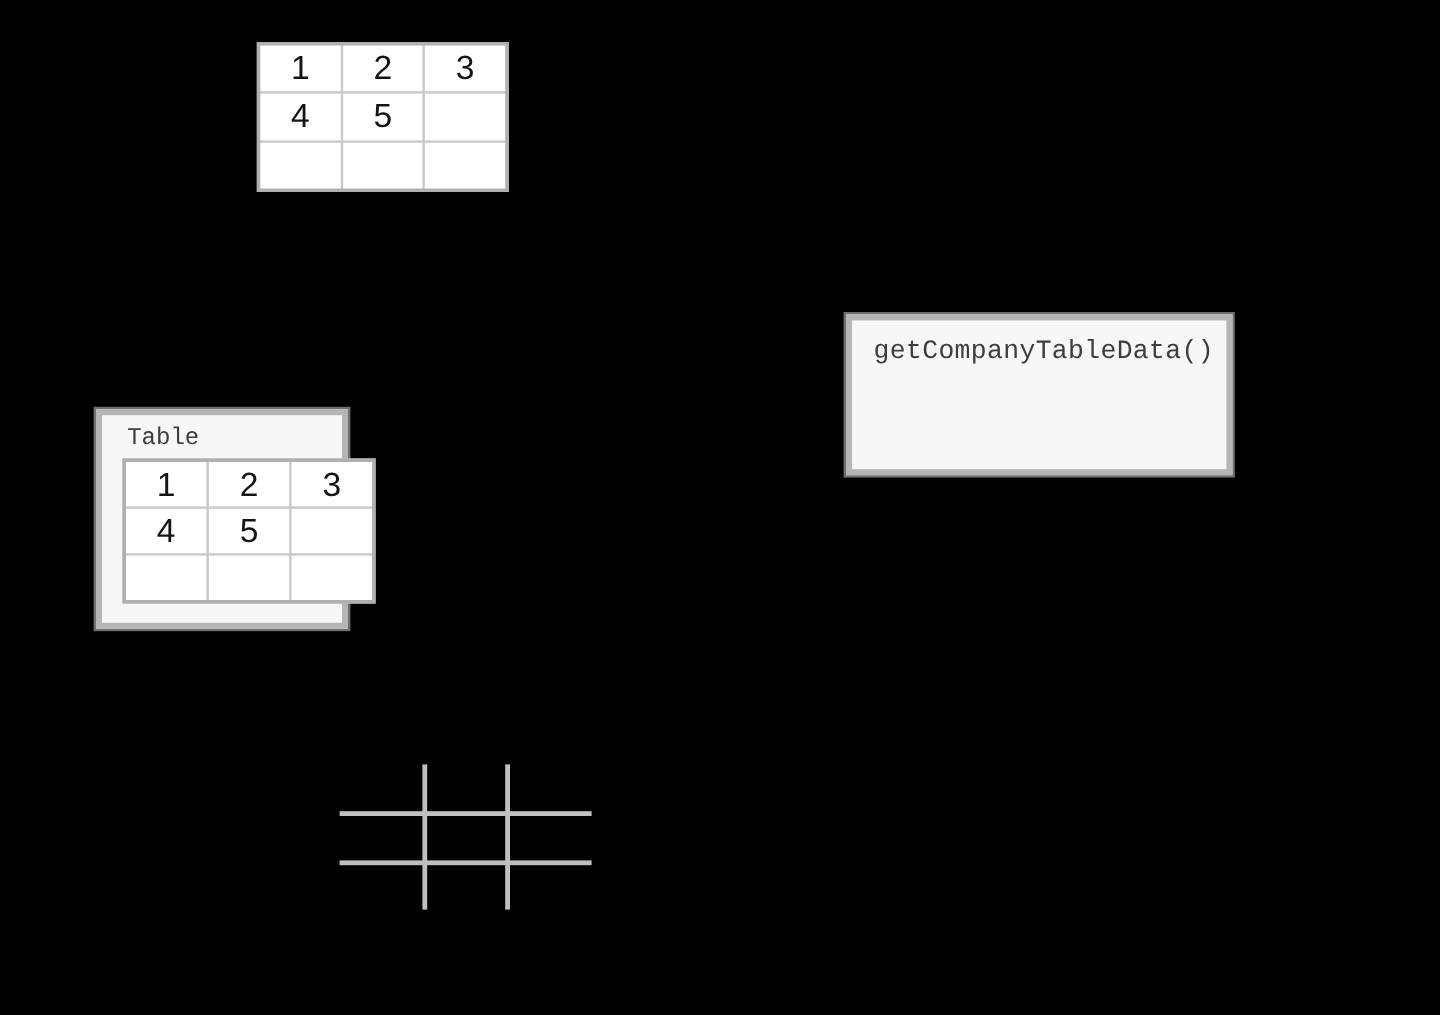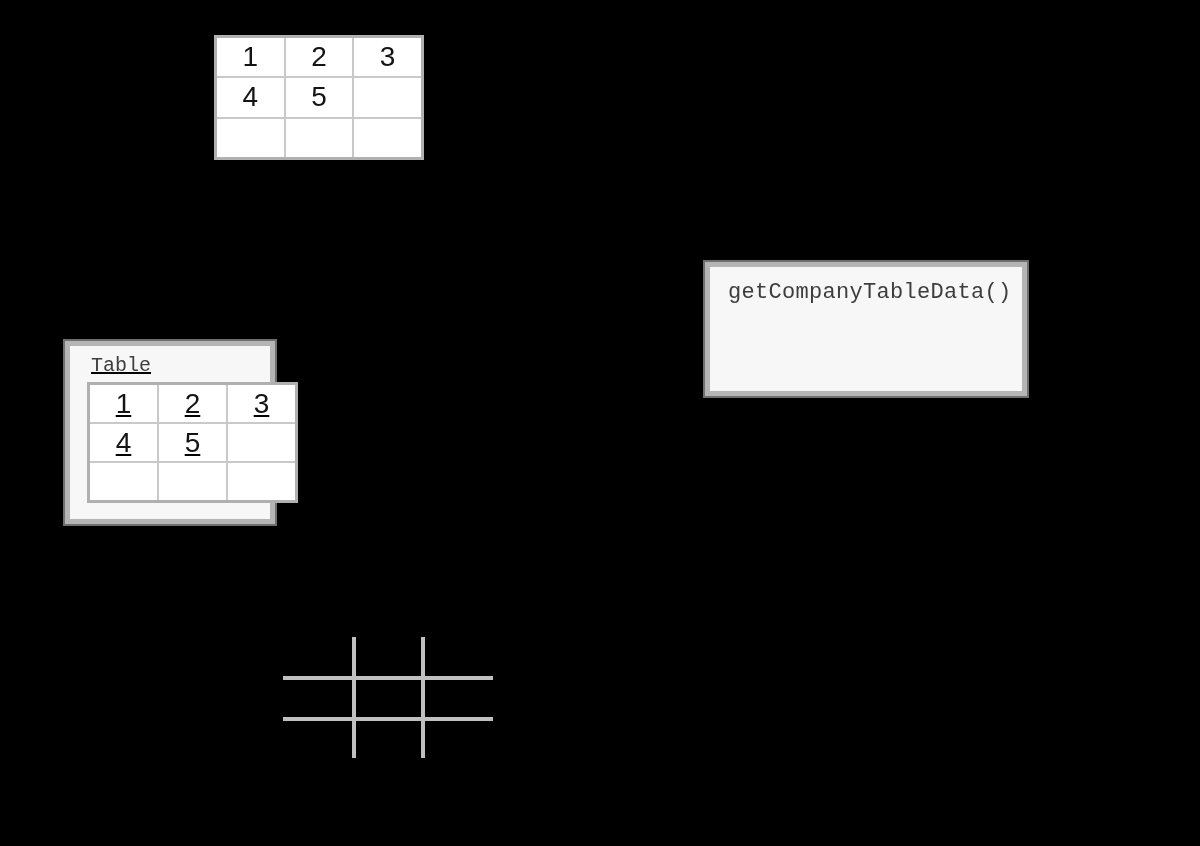--- a/index.html
+++ b/index.html
@@ -47,25 +47,24 @@
 
   
   .panel {
     position: absolute;
     box-sizing: border-box;
     background: #f7f7f7;
     border: 5px solid #b5b5b5;
     box-shadow: 0 0 0 2px #6f6f6f;
   }
   .table-panel {
-    left: 65px;
+    left: 80px;
     top: 341px;
     width: 210px;
     height: 183px;
-    text-decoration: underline;
   }
   .panel-title {
     margin: 8px 0 0 21px;
     font-family: "Liberation Mono", "DejaVu Sans Mono", monospace;
     font-size: 20px;
     color: #3d3d3d;
     white-space: pre;
   }
   .panel-table {
     margin: 5px 0 0 17px;

